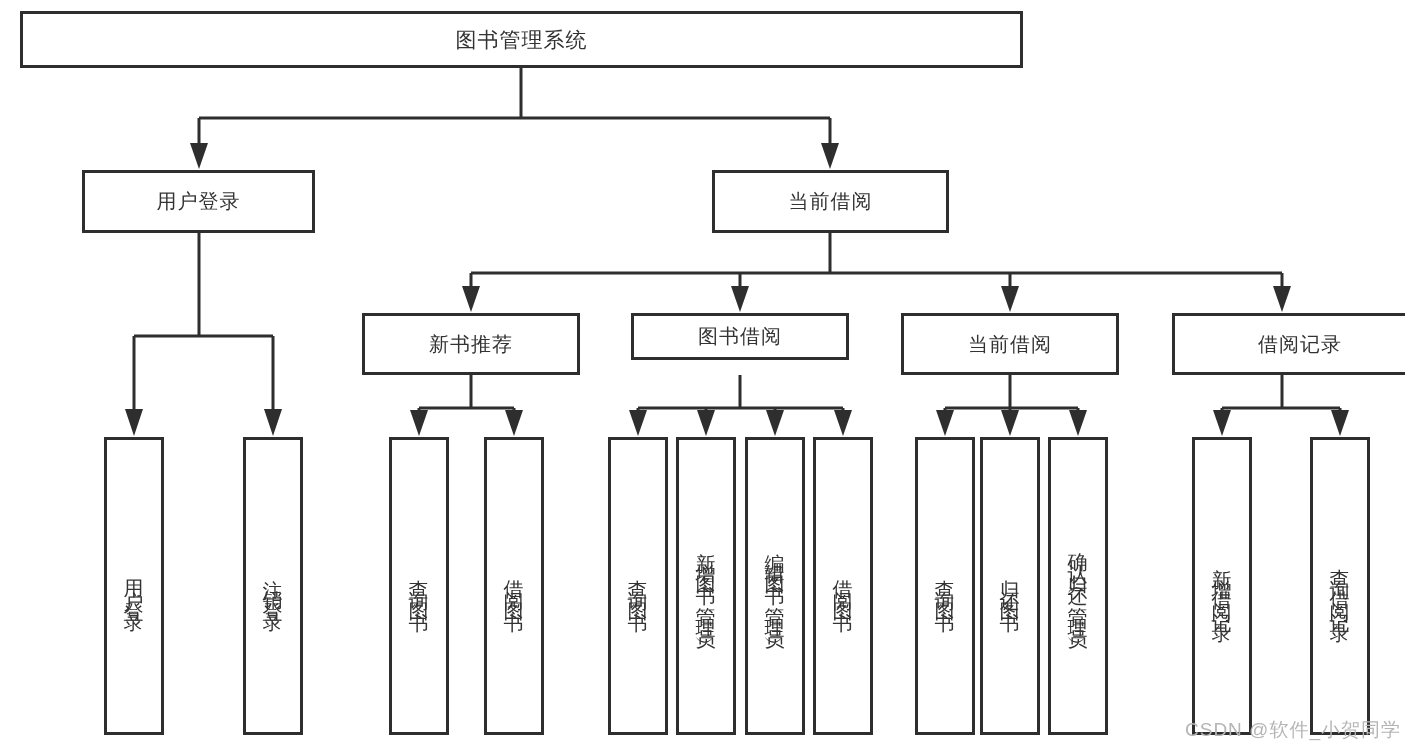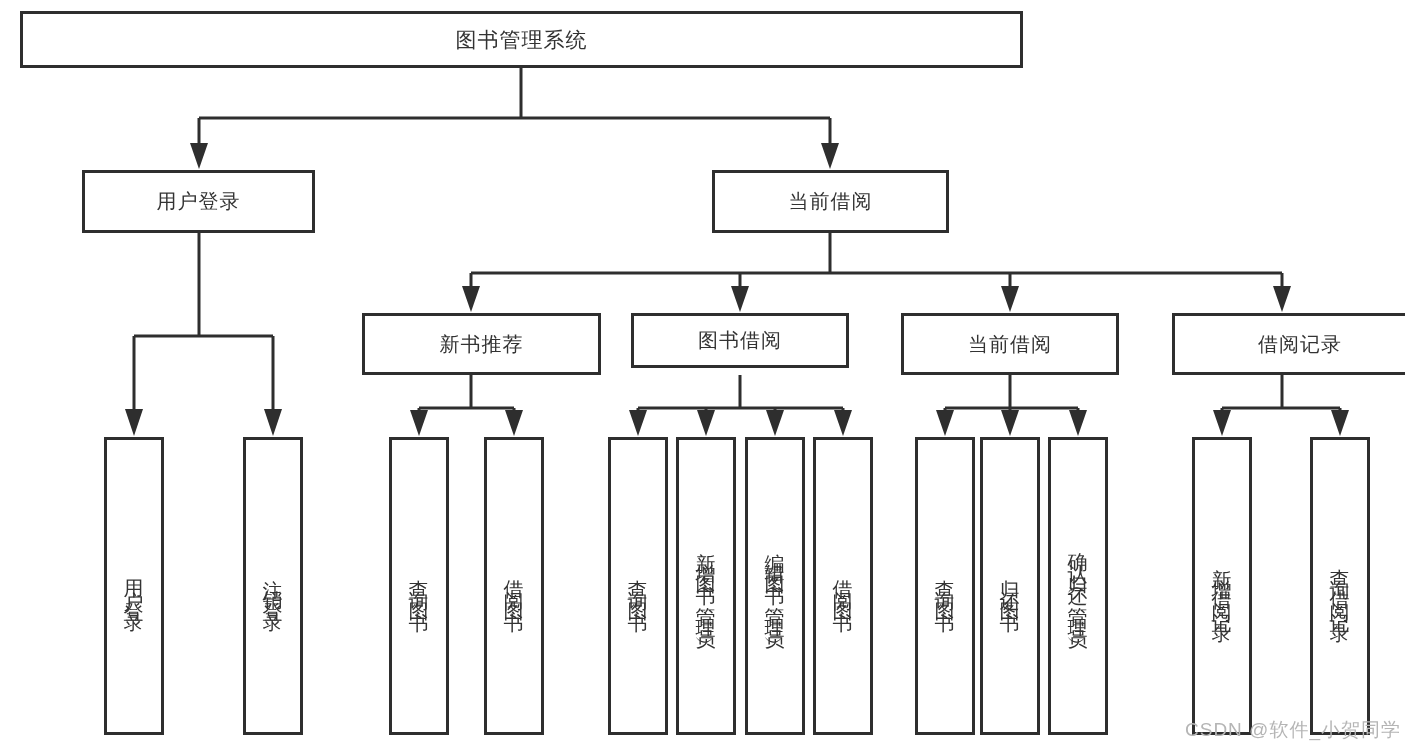--- a/index.html
+++ b/index.html
@@ -85,24 +85,24 @@
     <span>图书管理系统</span>
   </div>
 
   <div class="node h" style="left:82px;top:170px;width:233px;height:63px;">
     <span>用户登录</span>
   </div>
   <div class="node h" style="left:712px;top:170px;width:237px;height:63px;">
     <span>当前借阅</span>
   </div>
 
-  <div class="node h" style="left:362px;top:313px;width:239px;height:62px;">
+  <div class="node h" style="left:362px;top:313px;width:218px;height:62px;">
     <span>新书推荐</span>
   </div>
-  <div class="node h" style="left:631px;top:313px;width:218px;height:55px;">
+  <div class="node h" style="left:631px;top:313px;width:218px;height:47px;">
     <span>图书借阅</span>
   </div>
   <div class="node h" style="left:901px;top:313px;width:218px;height:62px;text-align:right;">
     <span>当前借阅</span>
   </div>
   <div class="node h" style="left:1172px;top:313px;width:256px;height:62px;">
     <span>借阅记录</span>
   </div>
 
   <div class="node v" style="left:104px;top:437px;width:60px;height:298px;">

